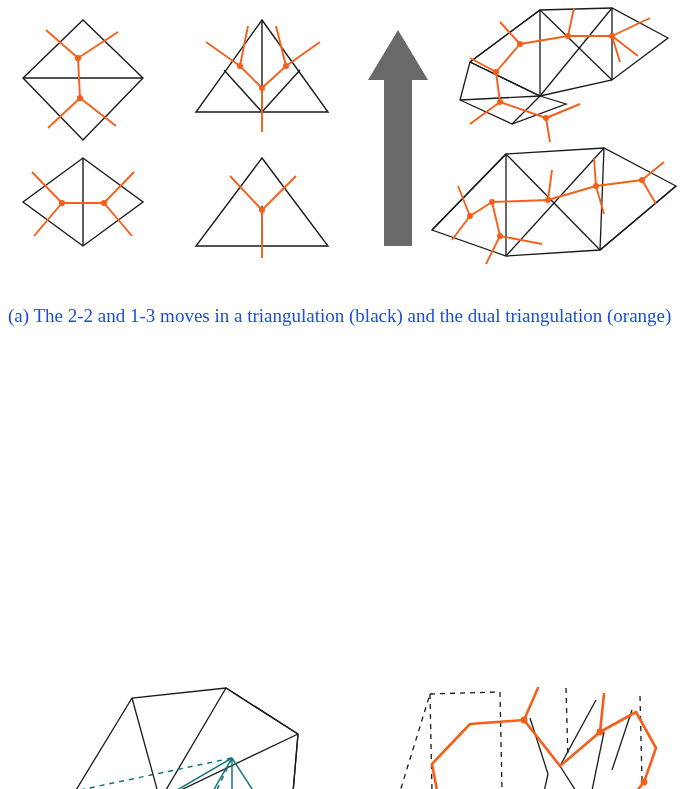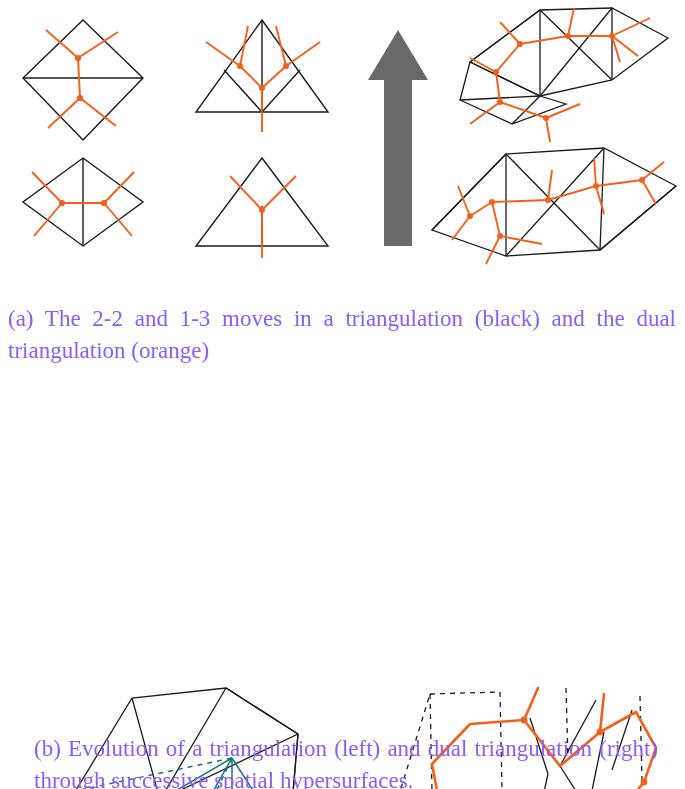--- a/index.html
+++ b/index.html
@@ -26,24 +26,24 @@
   .panel-a {
     width: 685px;
     height: 290px;
   }
   .panel-b {
     width: 685px;
     height: 330px;
   }
   .caption {
     font-family: "Liberation Serif", serif;
-    font-size: 23px;
+    font-size: 19px;
     line-height: 1.38;
     text-align: justify;
-    color: #8b5cf6;
+    color: #1d4ed8;
   }
   .caption-a {
     position: absolute;
     left: 8px;
     top: 303px;
     width: 668px;
   }
   .caption-b {
     position: absolute;
     left: 34px;
@@ -306,15 +306,14 @@
           <circle cx="512" cy="284" r="3.4"></circle>
           <circle cx="448" cy="240" r="3.4"></circle>
           <circle cx="386" cy="266" r="3.4"></circle>
           <circle cx="378" cy="188" r="3.4"></circle>
         </g>
       </g>
 
     </svg>
   </div>
 
-  <div class="caption caption-b">(b) Evolution of a triangulation (left) and dual triangulation (right) through successive spatial hypersurfaces.</div>
 
 </div>
 
 </body></html>

